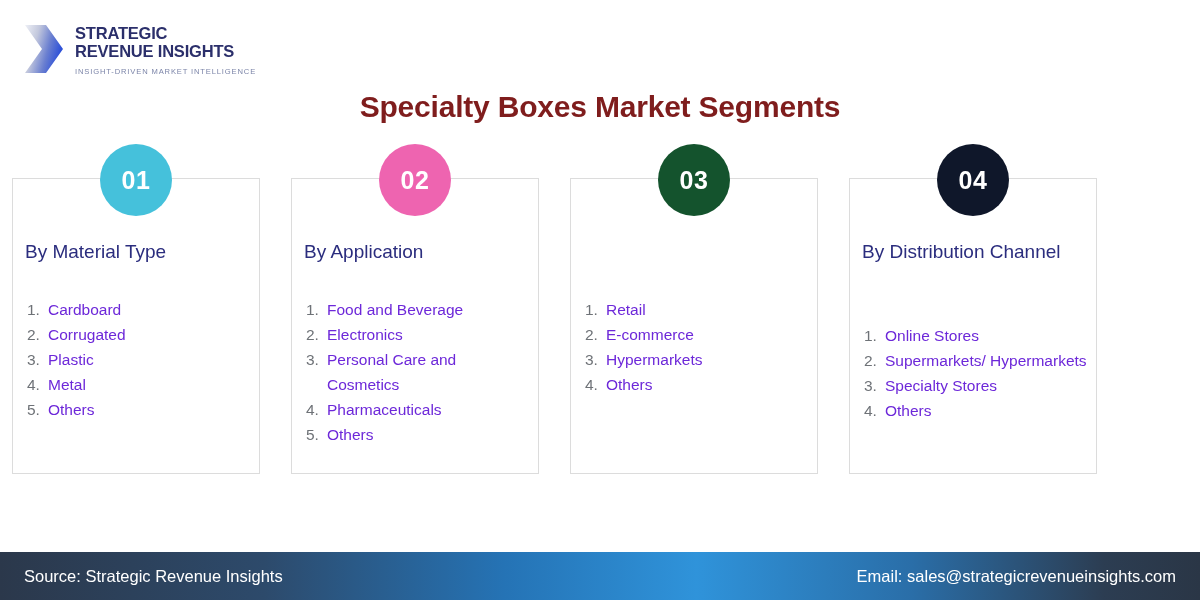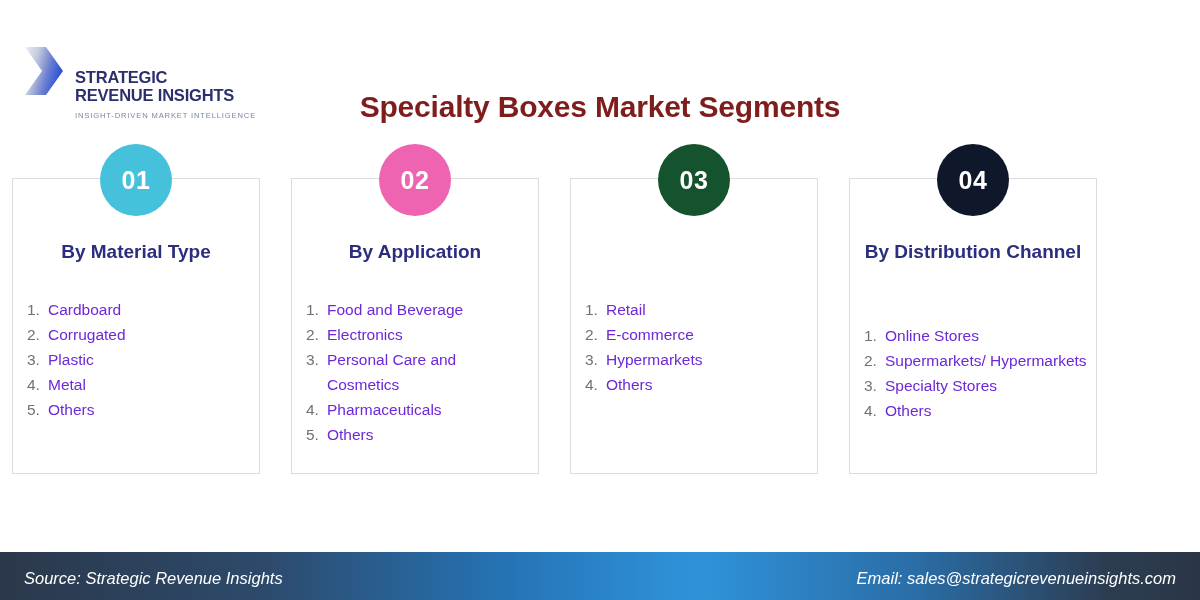--- a/index.html
+++ b/index.html
@@ -27,21 +27,21 @@
     display: flex;
     align-items: center;
     gap: 9px;
   }
   .logo-mark {
     width: 44px;
     height: 52px;
     flex: 0 0 auto;
     display: block;
   }
-  .logo-text { display: block; padding-top: 2px; margin-top: 44px; }
+  .logo-text { display: block; padding-top: 2px; }
   .logo-line1, .logo-line2 {
     font-family: "Liberation Sans", sans-serif;
     font-weight: bold;
     font-size: 16.5px;
     letter-spacing: -0.2px;
     line-height: 18px;
     color: #2b2f6b;
     white-space: nowrap;
   }
   .logo-tagline {
@@ -97,23 +97,23 @@
     color: #ffffff;
     font-size: 25px;
     font-weight: bold;
     letter-spacing: 0.5px;
   }
   .card-title {
     position: absolute;
     top: 60px;
     left: 12px;
     right: 12px;
-    text-align: center;
+    text-align: left;
     font-size: 19px;
-    font-weight: bold;
+    font-weight: normal;
     color: #2b2d7e;
     line-height: 26px;
   }
   .card-list {
     position: absolute;
     top: 118px;
     left: 14px;
     right: 8px;
     list-style: none;
   }
@@ -144,24 +144,23 @@
     height: 48px;
     background: linear-gradient(90deg,
       #2b384b 0%,
       #2d4a6b 22%,
       #2573b5 42%,
       #2f93da 58%,
       #2a6ea8 76%,
       #2c3d52 92%,
       #2a3646 100%);
     display: flex;
-    align-items: flex-end;
+    align-items: center;
     justify-content: space-between;
     padding: 12px 24px;
-    font-style: italic;
   }
   .footer-left, .footer-right {
     color: #ffffff;
     font-size: 16.5px;
     white-space: nowrap;
   }
 </style>
 </head>
 <body>
 

